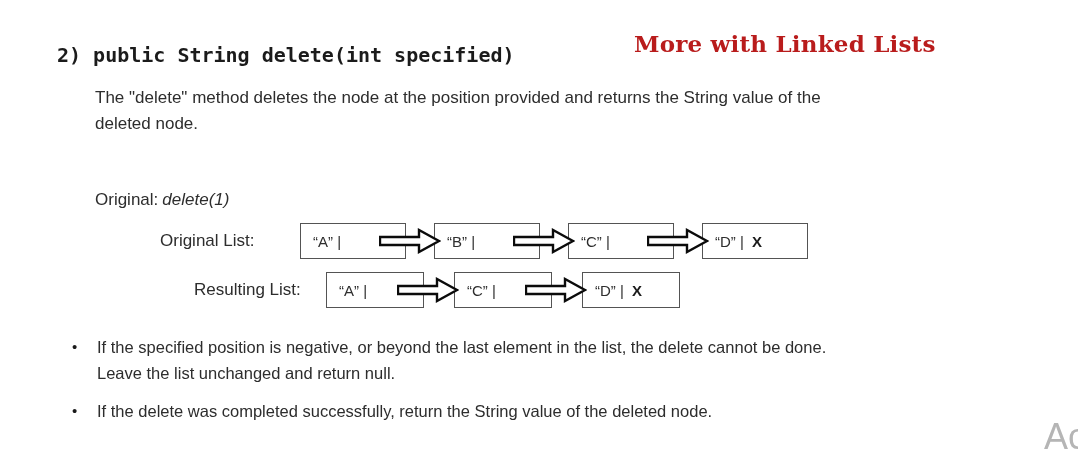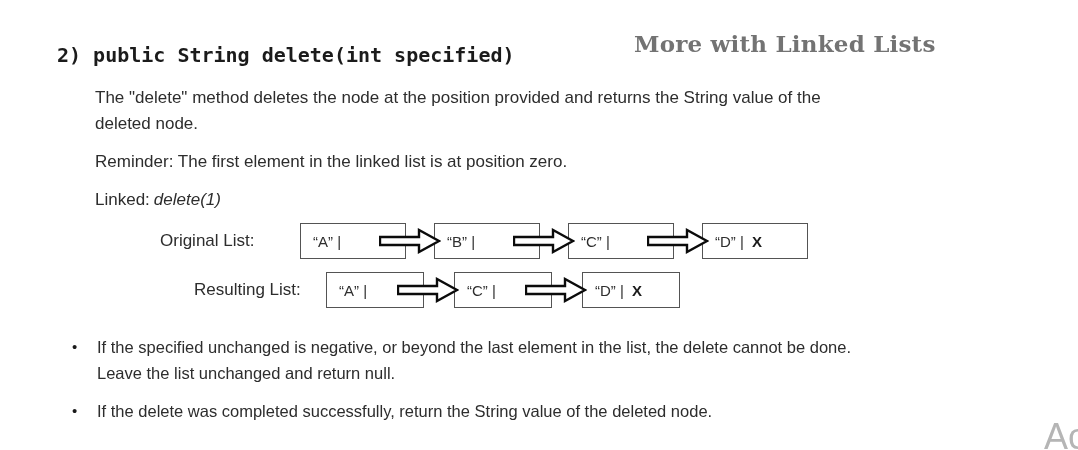--- a/index.html
+++ b/index.html
@@ -25,21 +25,21 @@
   }
   .h-code { margin-left: 12px; }
   .title {
     position: absolute;
     left: 634px;
     top: 30px;
     font-family: "DejaVu Serif", serif;
     font-weight: bold;
     font-size: 23px;
     letter-spacing: 0.2px;
-    color: #737373;
+    color: #b91c1c;
     white-space: nowrap;
   }
   .para { position: absolute; left: 95px; font-size: 17px; line-height: 26px; color: #2d2d2d; }
   .p1 { top: 85px; }
   .p2 { top: 149px; }
   .p3 { top: 187px; }
   .it { font-style: italic; margin-left: 4px; }
   .line { white-space: nowrap; }
 
   .list-row {
@@ -103,24 +103,23 @@
     <span class="h-num">2)</span><span class="h-code">public String delete(int specified)</span>
   </div>
 
   <div class="title">More with Linked Lists</div>
 
   <div class="para p1">
     <div class="line">The "delete" method deletes the node at the position provided and returns the String value of the</div>
     <div class="line">deleted node.</div>
   </div>
 
-  <div class="para p2">Reminder: The first element in the linked list is at position zero.</div>
 
   <div class="para p3">
-    <span>Linked:</span><span class="it">delete(1)</span>
+    <span>Original:</span><span class="it">delete(1)</span>
   </div>
 
   <div class="list-row row-original">
     <div class="row-label">Original List:</div>
     <div class="nodes">
       <div class="node">
         <span class="node-text">“A” |</span>
         <svg class="arrow" width="62" height="26" viewBox="0 0 62 26">
           <polygon points="1,9 40,9 40,2 60,13 40,24 40,17 1,17" fill="#ffffff" stroke="#0b0b0b" stroke-width="2.4"></polygon>
         </svg>
@@ -162,21 +161,21 @@
       <div class="node">
         <span class="node-text">“D” |</span>
         <span class="node-x">X</span>
       </div>
     </div>
   </div>
 
   <div class="bullet b1">
     <span class="dot">•</span>
     <span class="bullet-text">
-      <span class="line">If the specified unchanged is negative, or beyond the last element in the list, the delete cannot be done.</span><br>
+      <span class="line">If the specified position is negative, or beyond the last element in the list, the delete cannot be done.</span><br>
       <span class="line">Leave the list unchanged and return null.</span>
     </span>
   </div>
 
   <div class="bullet b2">
     <span class="dot">•</span>
     <span class="bullet-text">
       <span class="line">If the delete was completed successfully, return the String value of the deleted node.</span>
     </span>
   </div>

